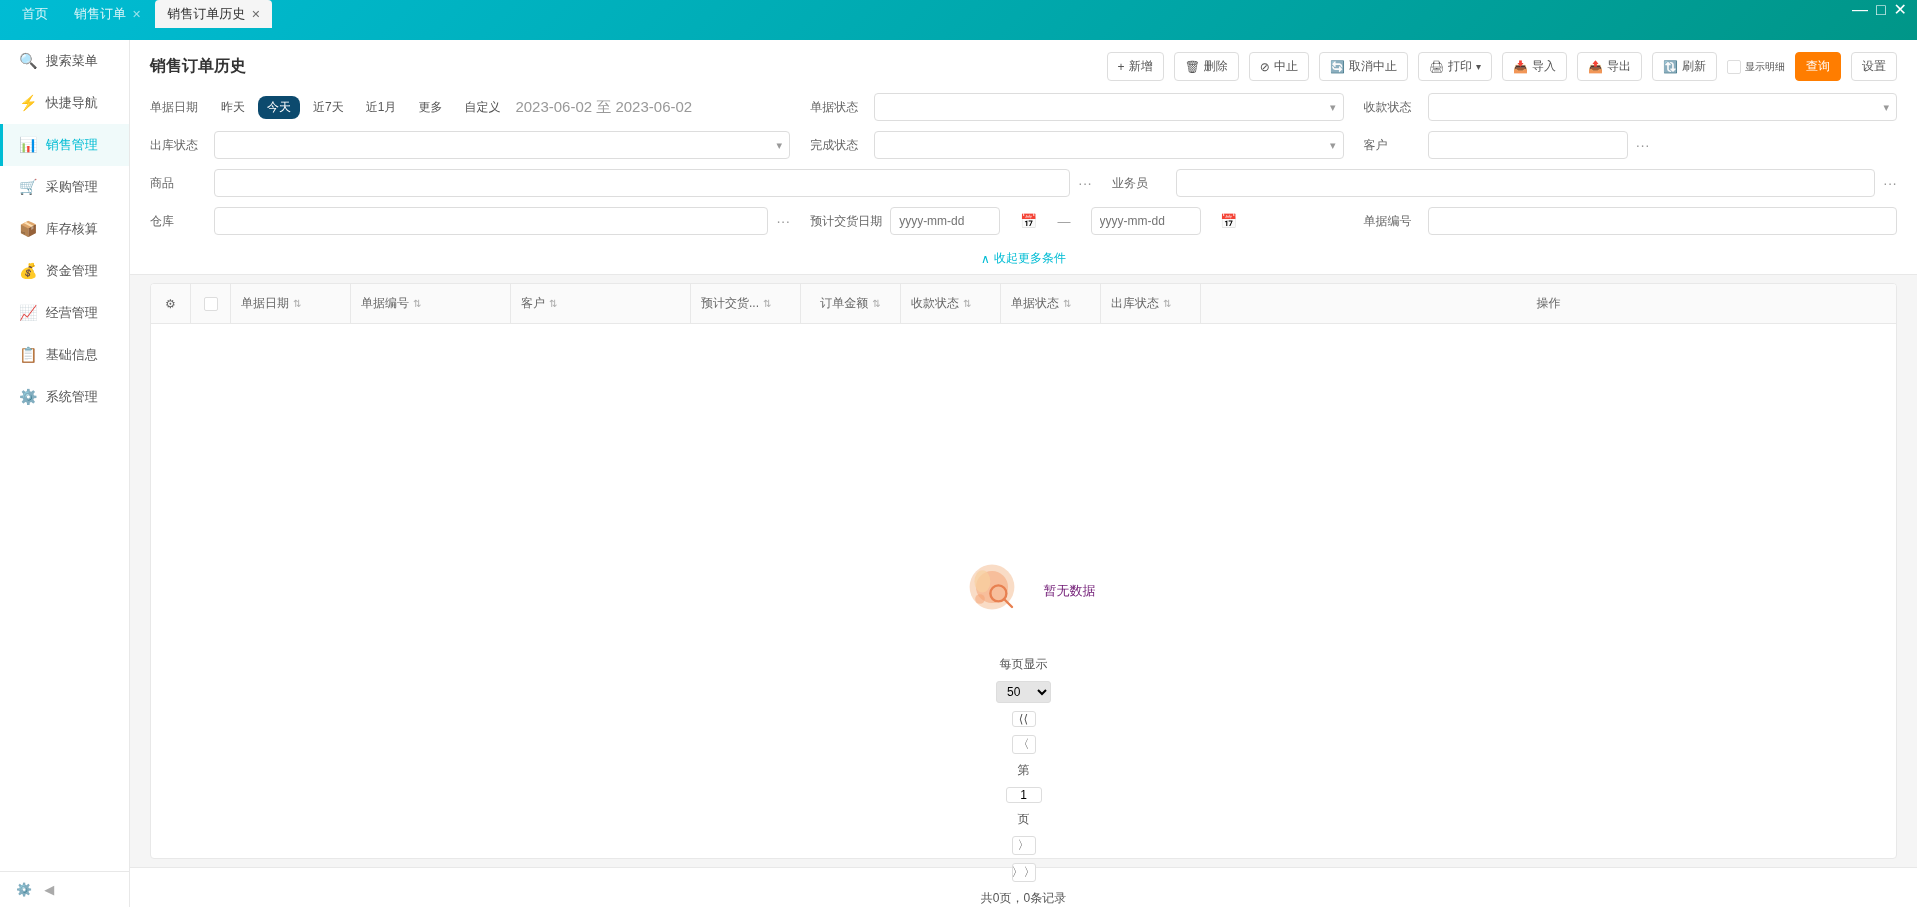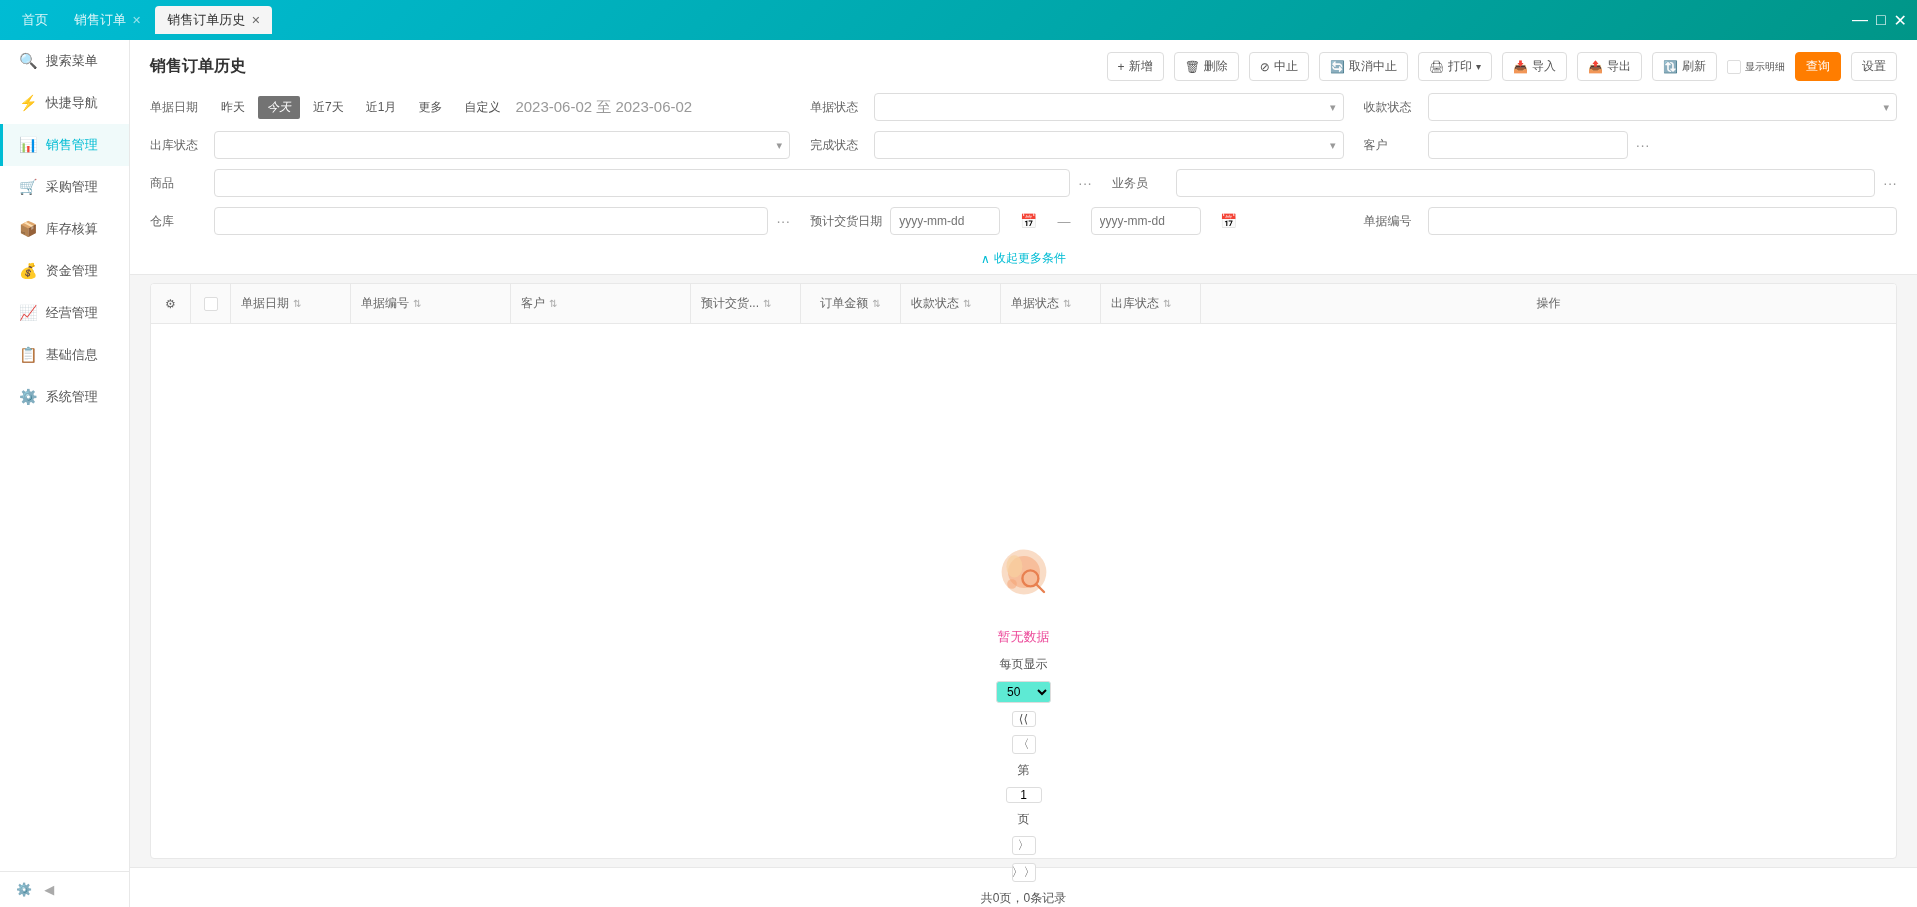--- a/index.html
+++ b/index.html
@@ -3,22 +3,22 @@
   <meta charset="utf-8">
   <style>
     * { margin: 0; padding: 0; box-sizing: border-box; }
     body { font-family: 'Microsoft YaHei', Arial, sans-serif; font-size: 13px; background: #f5f5f5; color: #333; display: flex; flex-direction: column; height: 907px; overflow: hidden; }
 
     
     .top-bar {
       height: 40px;
       background: linear-gradient(135deg, #00bcd4, #009688);
       display: flex;
-      align-items: center;
-      padding: 14px 10px;
+      align-items: flex-start;
+      padding: 0 10px;
       gap: 2px;
       flex-shrink: 0;
     }
     .tab-item {
       height: 28px;
       padding: 0 12px;
       border-radius: 4px 4px 0 0;
       display: flex;
       align-items: center;
       gap: 6px;
@@ -214,24 +214,23 @@
     .date-chip {
       padding: 2px 8px;
       border-radius: 3px;
       font-size: 12px;
       cursor: pointer;
       color: #555;
       background: transparent;
       border: 1px solid transparent;
     }
     .date-chip.active {
-      background: #737373;
+      background: #0c4a6e;
       color: white;
-      border-radius: 2px;
-      font-style: italic;
+      border-radius: 8px;
     }
     .date-range-text {
       font-size: 15px;
       color: #999;
     }
     .dots-btn {
       color: #999;
       cursor: pointer;
       font-size: 14px;
     }
@@ -312,24 +311,24 @@
 
     .table-body {
       flex: 1;
       display: flex;
       flex-direction: column;
       align-items: center;
       justify-content: center;
     }
     .empty-state {
       display: flex;
-      flex-direction: column;
+      flex-direction: row;
       align-items: center;
       gap: 12px;
-      color: #ec4899;
+      color: #701a75;
       font-size: 13px;
     }
     .empty-icon {
       width: 80px;
       height: 80px;
     }
 
     
     .pagination {
       background: #fff;
@@ -343,21 +342,21 @@
       font-size: 12px;
       color: #555;
       flex-shrink: 0;
       flex-direction: column;
     }
     .page-size-select {
       border: 1px solid #ddd;
       border-radius: 3px;
       padding: 2px 6px;
       font-size: 12px;
-      background: #5eead4;
+      background: #e5e5e5;
     }
     .page-btn {
       width: 24px;
       height: 24px;
       border: 1px solid #ddd;
       border-radius: 3px;
       background: #fff;
       cursor: pointer;
       display: flex;
       align-items: center;

